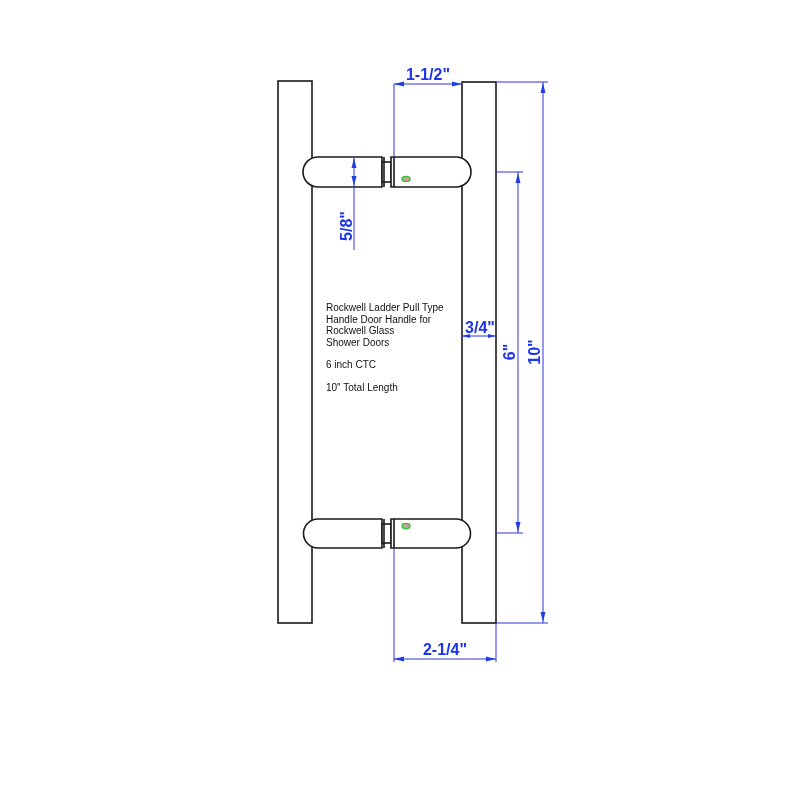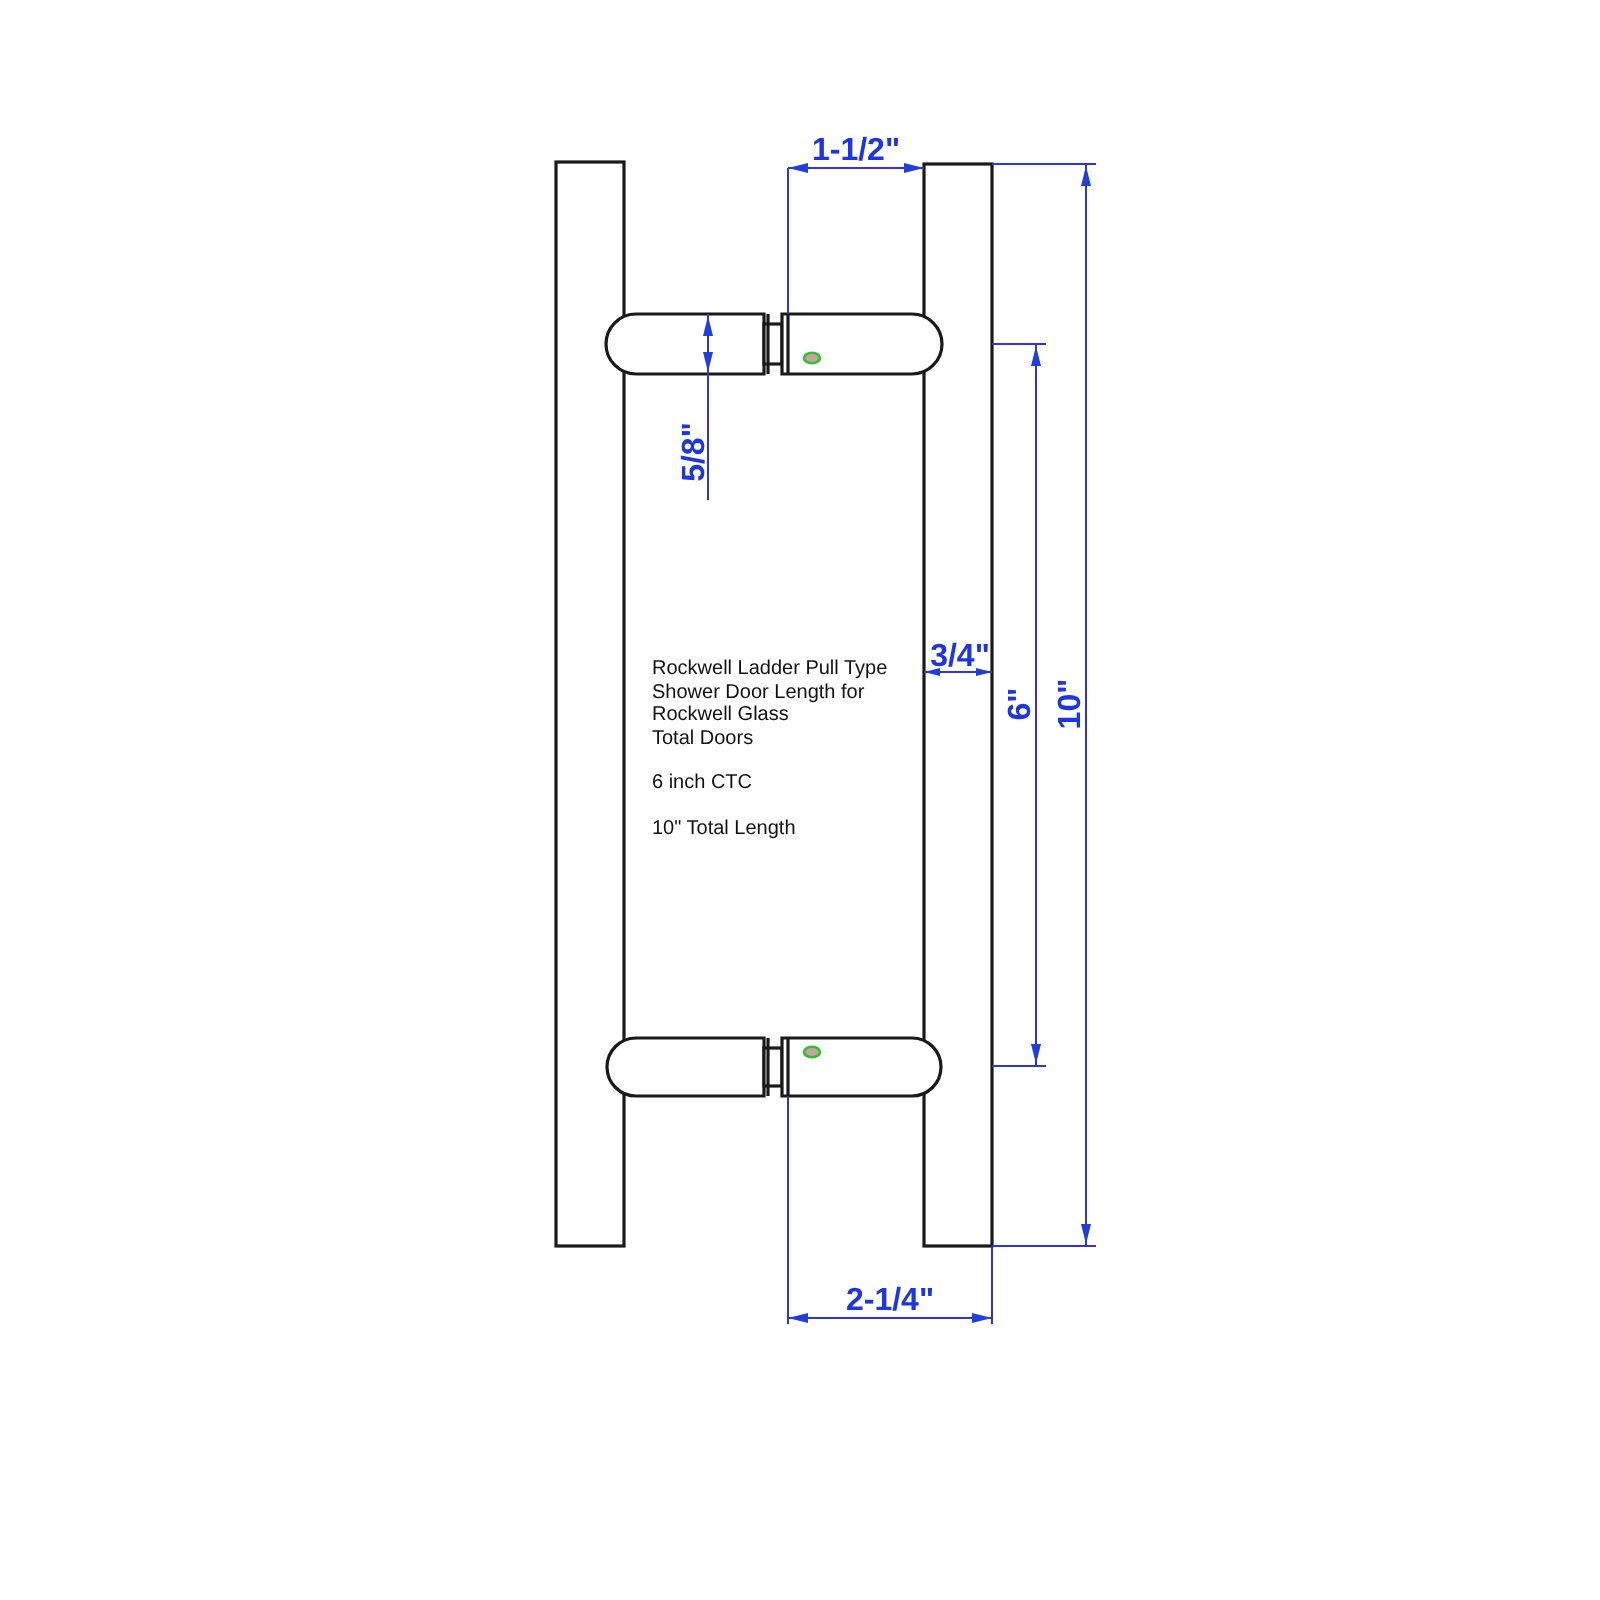--- a/index.html
+++ b/index.html
@@ -2,21 +2,21 @@
 <html><head>
   <meta charset="utf-8">
   <style>
     html, body { margin: 0; padding: 0; background: #ffffff; }
     body { width: 800px; height: 800px; overflow: hidden; position: relative; font-family: "Liberation Sans", sans-serif; }
     #drawing { position: absolute; left: 0; top: 0; width: 800px; height: 800px; }
     .part { fill: #ffffff; stroke: #1a1a1a; stroke-width: 1.6; }
     .dim { stroke: #3333dd; stroke-width: 1; fill: none; }
     .arrow { fill: #1f3ee0; }
     .dimtext { fill: #1d35e6; font-family: "Liberation Sans", sans-serif; font-weight: bold; font-size: 16px; }
-    .note { position: absolute; left: 326px; top: 302px; font-family: "Liberation Sans", sans-serif; font-size: 10px; color: #111; line-height: 11.5px; margin-top: 27px; }
+    .note { position: absolute; left: 326px; top: 302px; font-family: "Liberation Sans", sans-serif; font-size: 10px; color: #111; line-height: 11.5px; }
     .note div { white-space: nowrap; }
     .gap { height: 11px; }
   </style>
 </head>
 <body>
 
 <svg id="drawing" viewBox="0 0 800 800" xmlns="http://www.w3.org/2000/svg">
 
   <rect class="part" x="278" y="81" width="34" height="542"></rect>
 
@@ -85,20 +85,20 @@
     <line class="dim" x1="496" y1="623" x2="496" y2="662"></line>
     <line class="dim" x1="394" y1="659" x2="496" y2="659"></line>
     <polygon class="arrow" points="394,659 404,656.5 404,661.5"></polygon>
     <polygon class="arrow" points="496,659 486,656.5 486,661.5"></polygon>
     <text class="dimtext" x="445" y="655" text-anchor="middle">2-1/4"</text>
   </g>
 </svg>
 
 <div class="note">
   <div>Rockwell Ladder Pull Type</div>
-  <div>Shower Door Length for</div>
+  <div>Handle Door Handle for</div>
   <div>Rockwell Glass</div>
-  <div>Total Doors</div>
+  <div>Shower Doors</div>
   <div class="gap"></div>
   <div>6 inch CTC</div>
   <div class="gap"></div>
   <div>10" Total Length</div>
 </div>
 
 </body></html>

